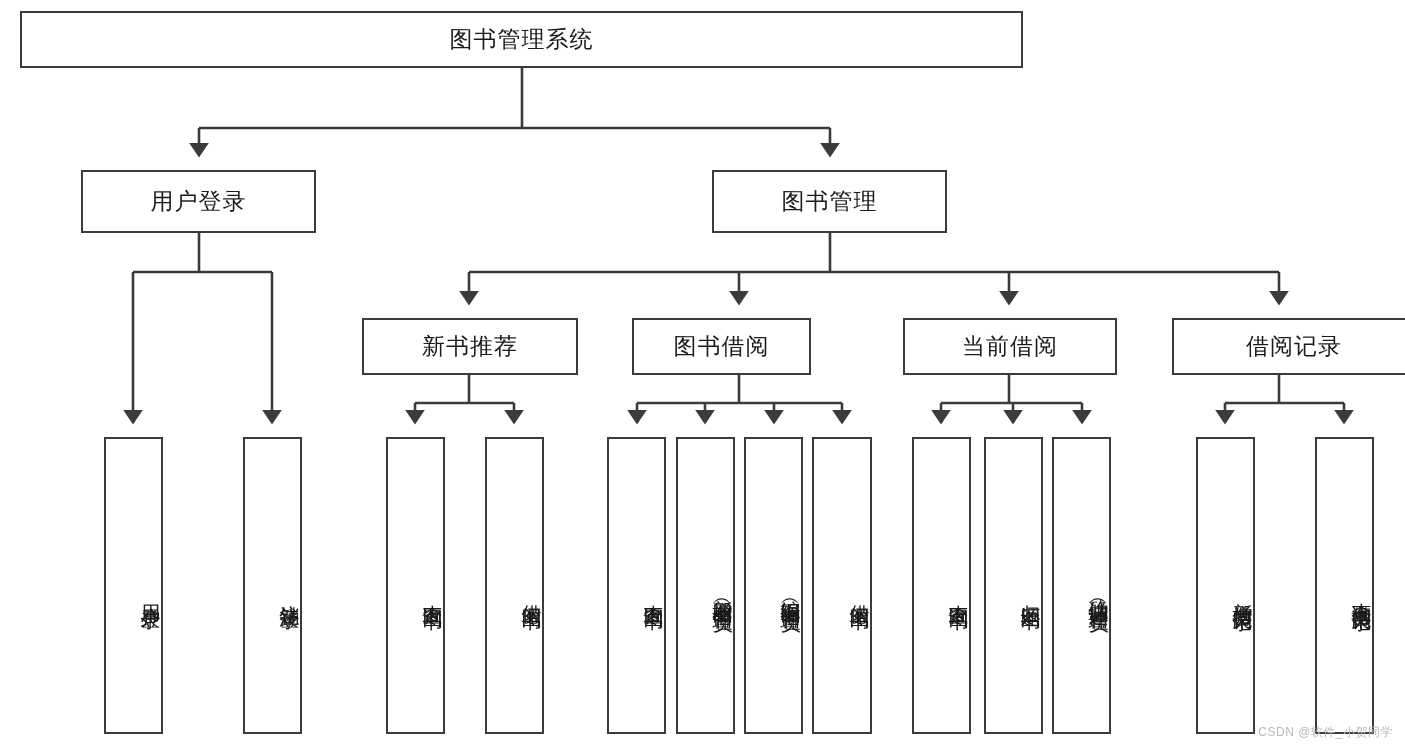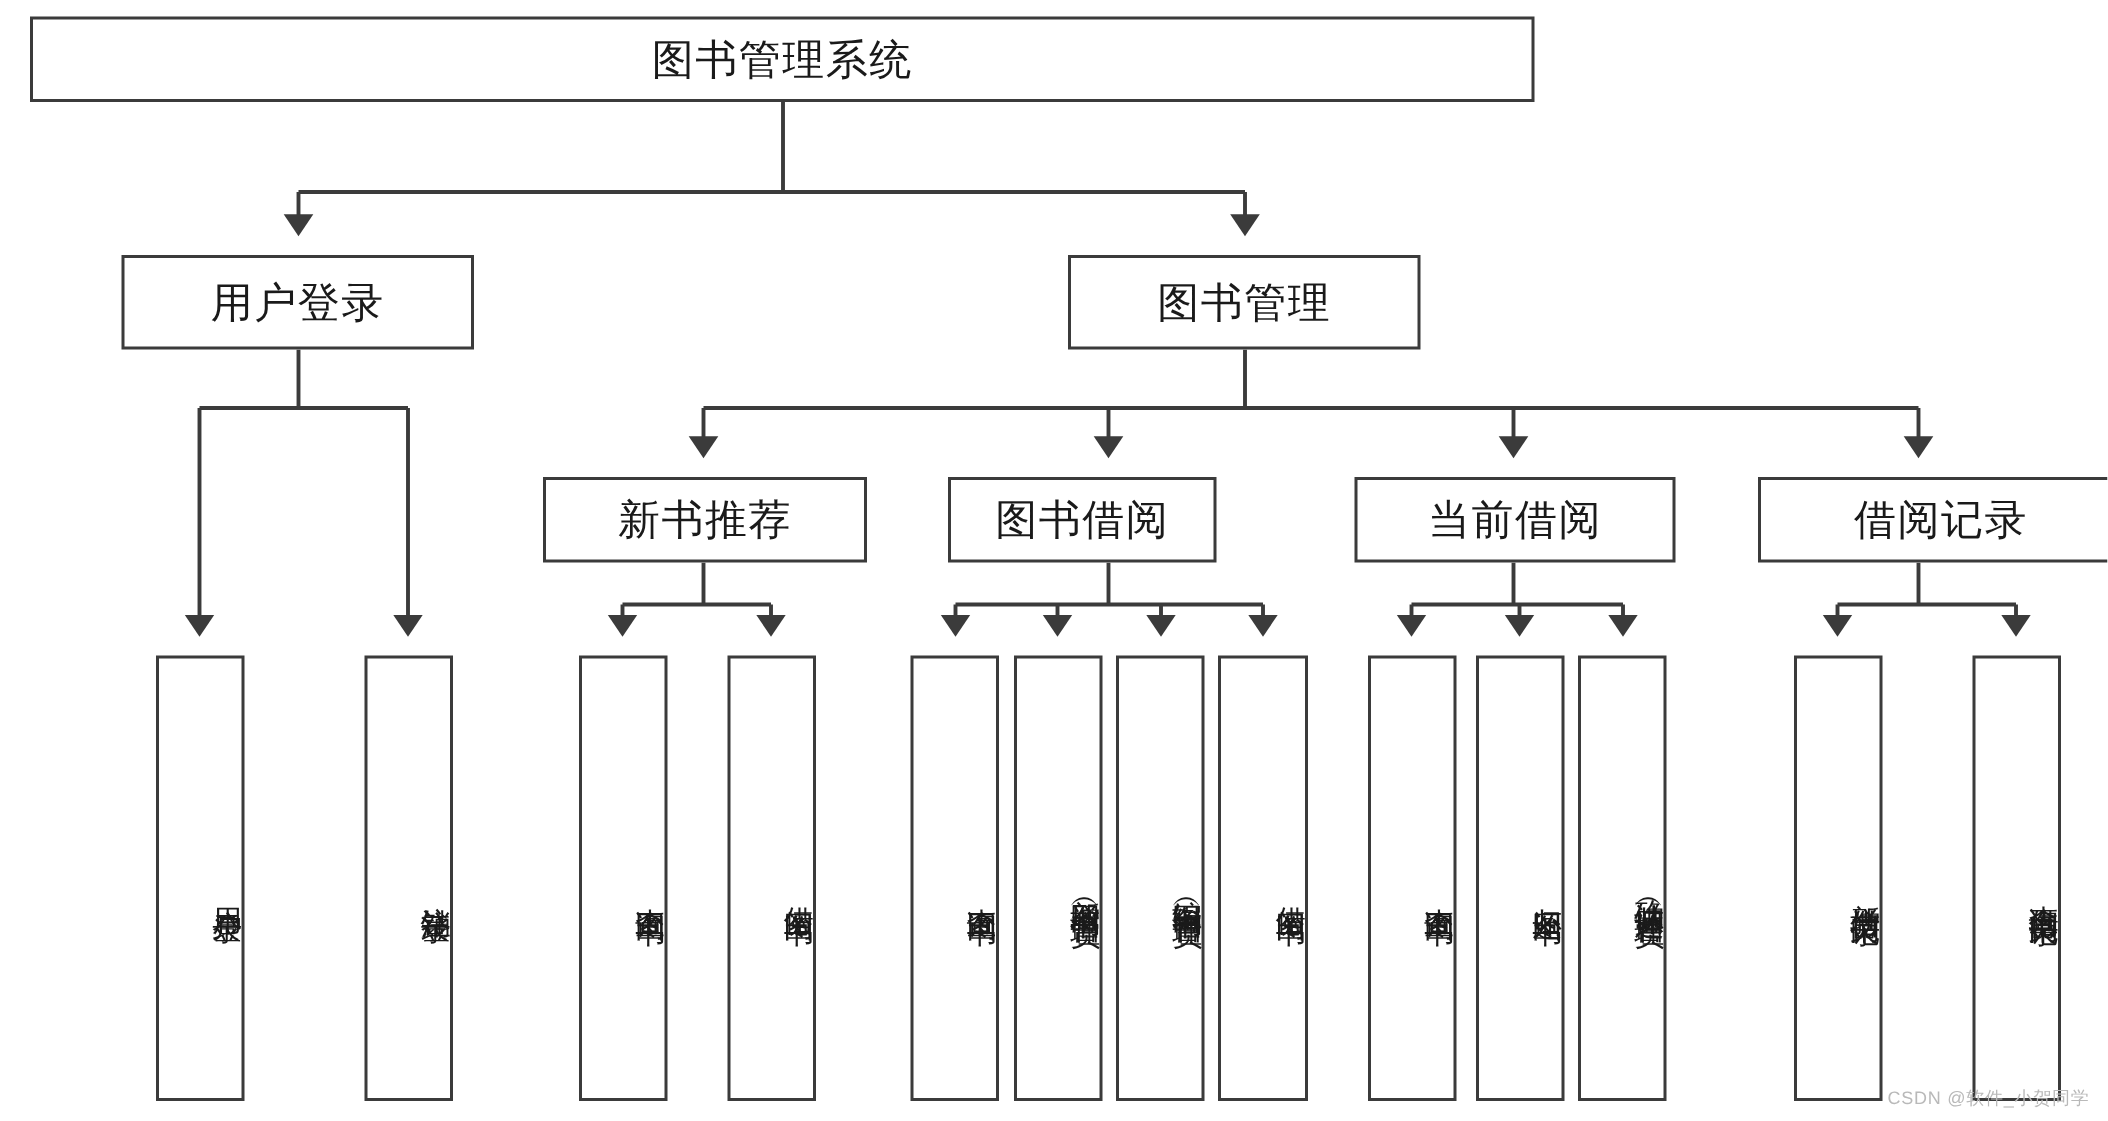--- a/index.html
+++ b/index.html
@@ -21,21 +21,21 @@
     position: absolute;
     box-sizing: border-box;
     border: 2.5px solid #3b3b3b;
     background: #ffffff;
     display: flex;
     align-items: center;
     justify-content: center;
     color: #1a1a1a;
   }
   .node.h {
-    font-size: 28px;
+    font-size: 23px;
     letter-spacing: 1px;
   }
   .node.v {
     writing-mode: vertical-rl;
     text-orientation: upright;
     font-size: 20px;
     letter-spacing: 2px;
     line-height: 1;
     padding-top: 14px;
     align-items: flex-start;

